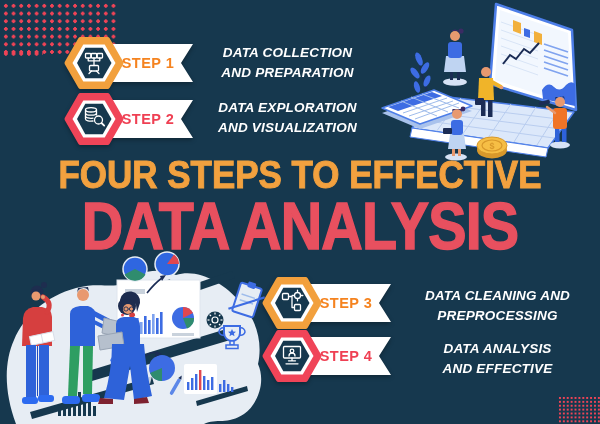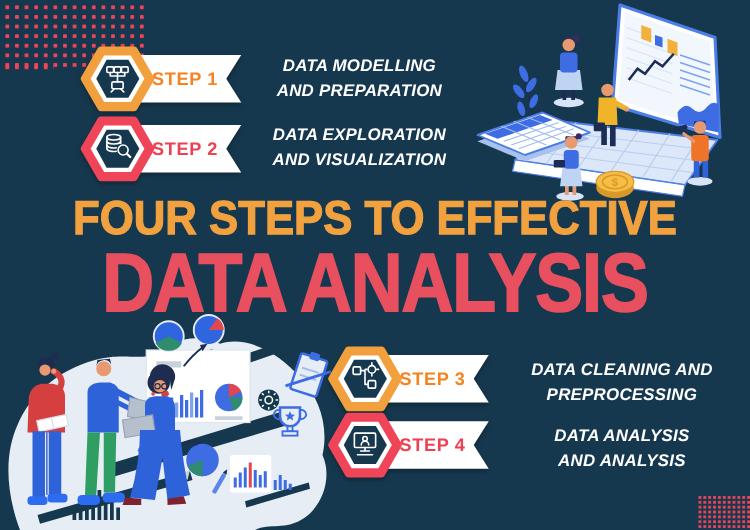--- a/index.html
+++ b/index.html
@@ -397,32 +397,32 @@
     <g class="icon">
       <rect x="25.5" y="21.5" width="17" height="11.5" rx="1"></rect>
       <circle cx="34" cy="26" r="1.8"></circle>
       <path d="M31,31 a3,3 0 0 1 6,0"></path>
       <path d="M34,33 V35.8 M30.5,35.8 H37.5 M28,38.8 H40"></path>
     </g>
     <text x="88" y="36" text-anchor="middle" class="step-label lbl-red">STEP 4</text>
   </svg>
 
   <div class="desc desc-1">
-    <div>DATA MODELLING</div>
+    <div>DATA COLLECTION</div>
     <div>AND PREPARATION</div>
   </div>
   <div class="desc desc-3">
     <div>DATA CLEANING AND</div>
     <div>PREPROCESSING</div>
   </div>
   <div class="desc desc-2">
     <div>DATA EXPLORATION</div>
     <div>AND VISUALIZATION</div>
   </div>
   <div class="desc desc-4">
     <div>DATA ANALYSIS</div>
-    <div>AND ANALYSIS</div>
+    <div>AND EFFECTIVE</div>
   </div>
 
   <div class="title-line title-l1">FOUR STEPS TO EFFECTIVE</div>
   <div class="title-line title-l2">DATA ANALYSIS</div>
 
 </div>
 
 </body></html>

